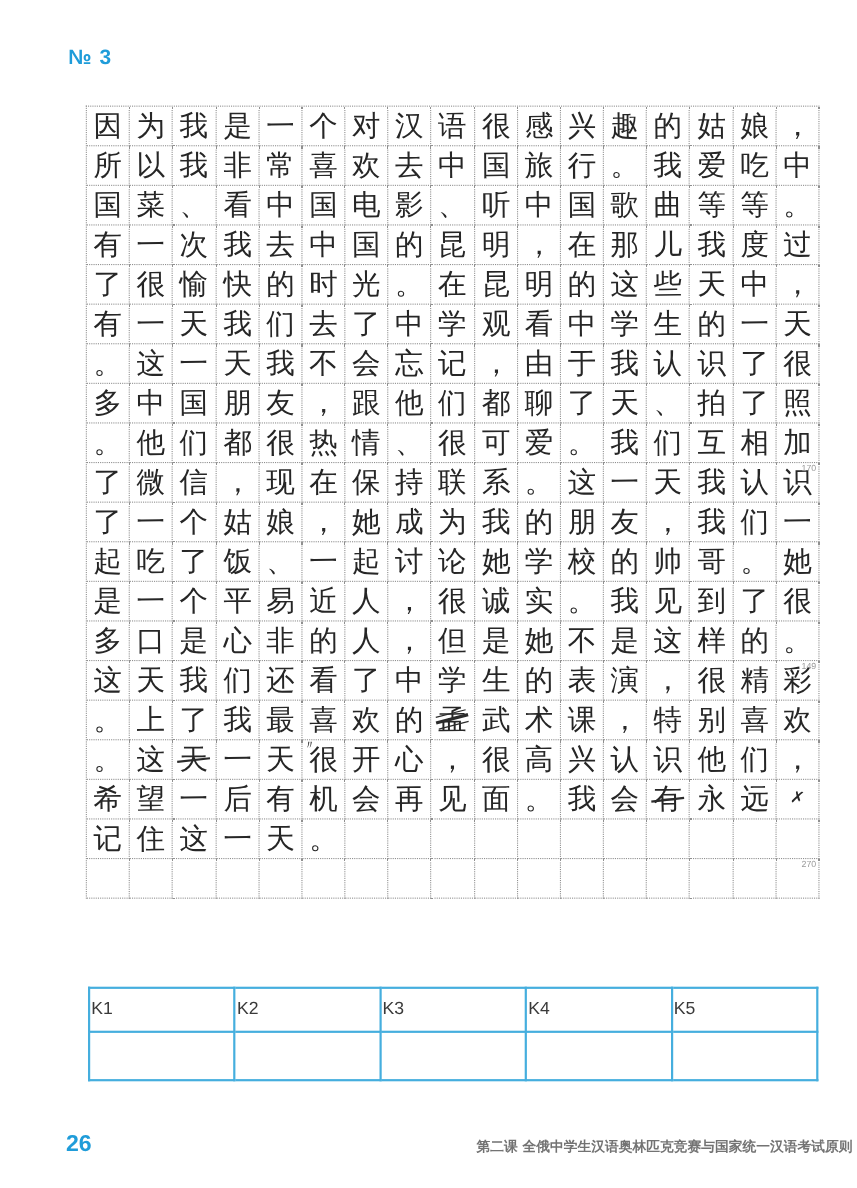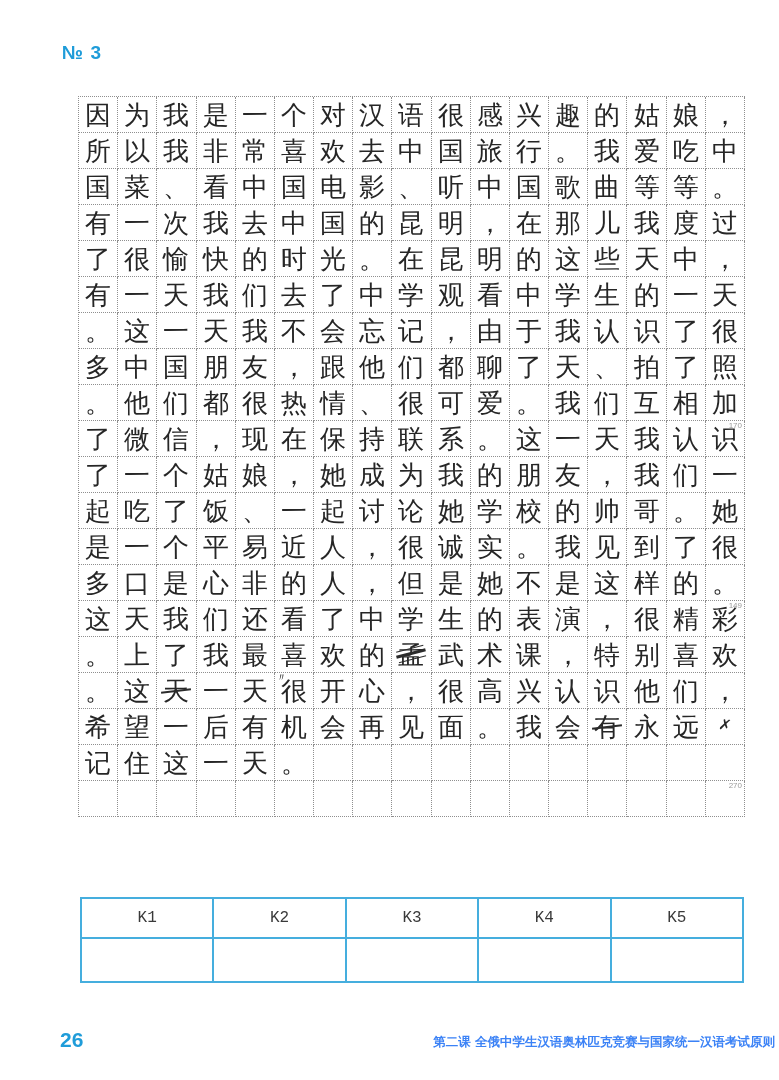--- a/index.html
+++ b/index.html
@@ -51,36 +51,36 @@
   .ctr{
     position:absolute;top:1px;right:2px;font-size:8px;color:#9a9a9a;
     font-family:Liberation Sans, sans-serif;line-height:8px;
   }
   
   .score-table{
     position:absolute;left:80px;top:897px;width:664px;
     border-collapse:collapse;table-layout:fixed;
   }
   .score-table th,.score-table td{
-    border:2px solid #45aede;text-align:center;
-    font-family:Liberation Mono, monospace;
+    border:2px solid #45aede;text-align:left;
+    font-family:Liberation Sans, sans-serif;
   }
   .score-table th{height:36px;font-size:16px;font-weight:400;color:#3a3a3a;}
   .score-table td{height:40px;font-size:14px;color:#3a3a3a;}
   
   .footer{
     position:absolute;left:0;right:0;top:1028px;height:30px;
   }
   .page-number{
     position:absolute;left:60px;top:0;
     font-size:21px;font-weight:700;color:#1f9cd9;
   }
   .footer-title{
     position:absolute;right:4px;top:6px;
-    font-size:12.5px;font-weight:700;color:#3b82f6;
+    font-size:12.5px;font-weight:700;color:#737373;
     font-family:"DejaVu Serif",serif;white-space:nowrap;
   }
 </style>
 </head>
 <body>
 
 <div class="exercise-number">№ 3</div>
 
 <div class="grid">
     <div class="cell">

